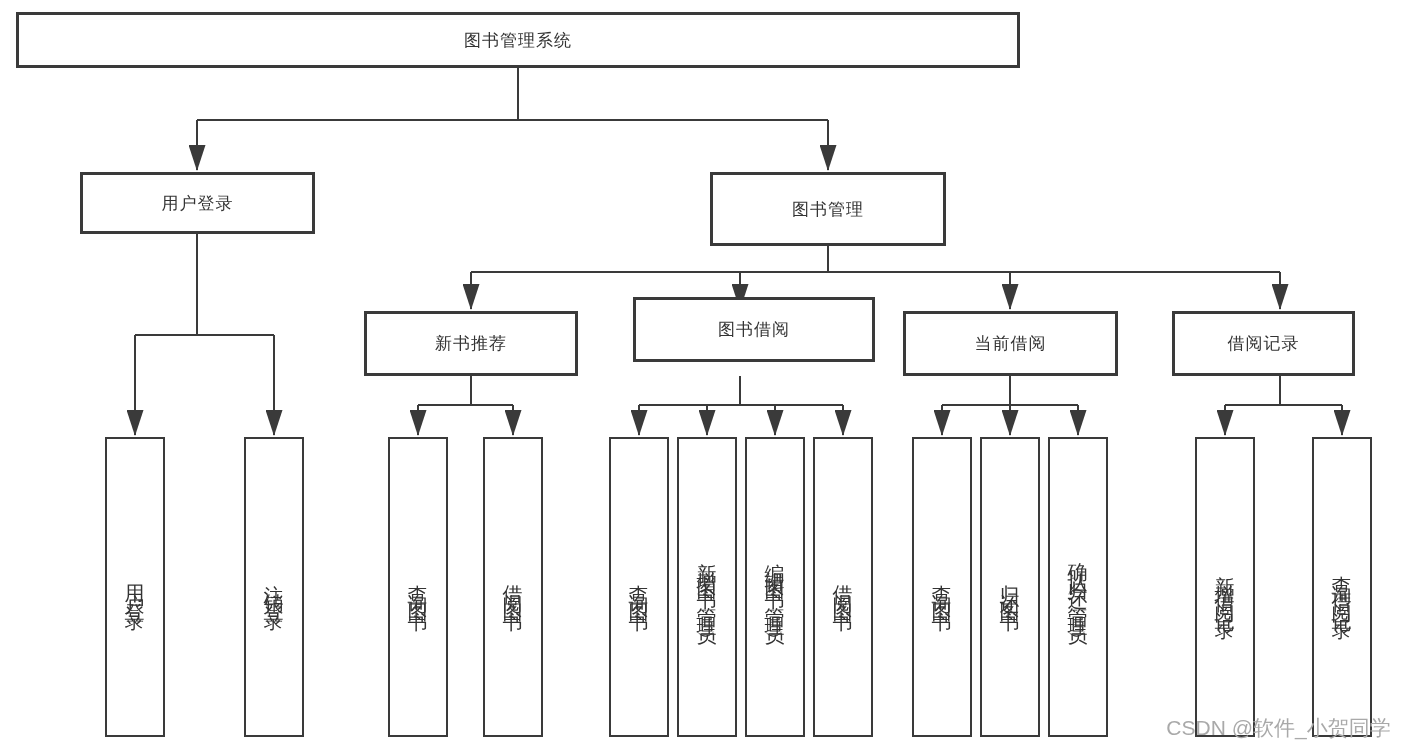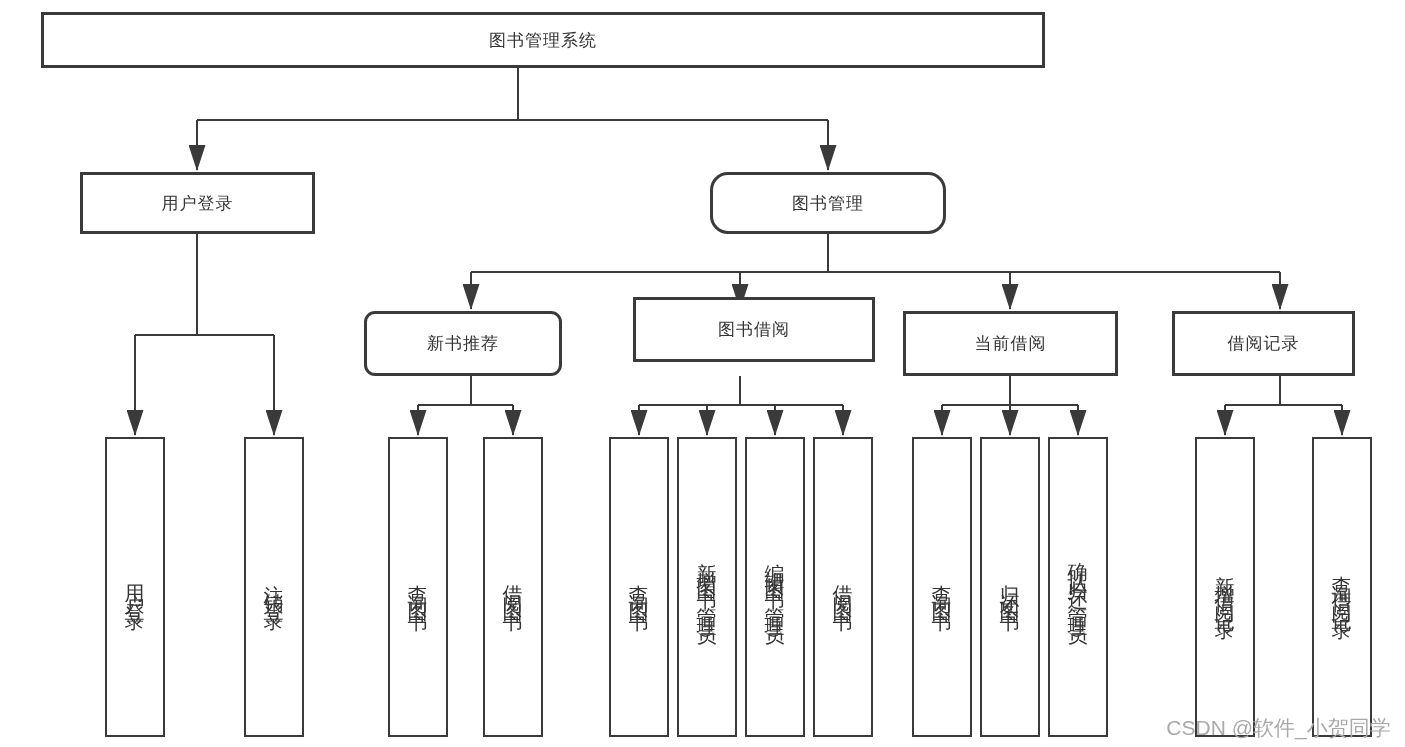--- a/index.html
+++ b/index.html
@@ -93,26 +93,26 @@
       <line x1="775" y1="405" x2="775" y2="435"></line>
       <line x1="843" y1="405" x2="843" y2="435"></line>
       <line x1="942" y1="405" x2="942" y2="435"></line>
       <line x1="1010" y1="405" x2="1010" y2="435"></line>
       <line x1="1078" y1="405" x2="1078" y2="435"></line>
       <line x1="1225" y1="405" x2="1225" y2="435"></line>
       <line x1="1342" y1="405" x2="1342" y2="435"></line>
     </g>
   </svg>
 
-  <div class="node hnode" style="left:16px; top:12px; width:1004px; height:56px;margin-left:25px;">图书管理系统</div>
+  <div class="node hnode" style="left:16px; top:12px; width:1004px; height:56px;">图书管理系统</div>
 
   <div class="node hnode" style="left:80px; top:172px; width:235px; height:62px;">用户登录</div>
-  <div class="node hnode" style="left:710px; top:172px; width:236px; height:62px;border-radius:18px;">图书管理</div>
+  <div class="node hnode" style="left:710px; top:172px; width:236px; height:74px;">图书管理</div>
 
-  <div class="node hnode" style="left:364px; top:311px; width:198px; height:65px;border-radius:11px;">新书推荐</div>
+  <div class="node hnode" style="left:364px; top:311px; width:214px; height:65px;">新书推荐</div>
   <div class="node hnode" style="left:633px; top:297px; width:242px; height:65px;">图书借阅</div>
   <div class="node hnode" style="left:903px; top:311px; width:215px; height:65px;font-family:Liberation Serif, serif;">当前借阅</div>
   <div class="node hnode" style="left:1172px; top:311px; width:183px; height:65px;">借阅记录</div>
 
   <div class="node vnode" style="left:105px; top:437px; width:60px; height:300px;">
     <span>用户登录</span>
   </div>
   <div class="node vnode" style="left:244px; top:437px; width:60px; height:300px;">
     <span>注销登录</span>
   </div>

